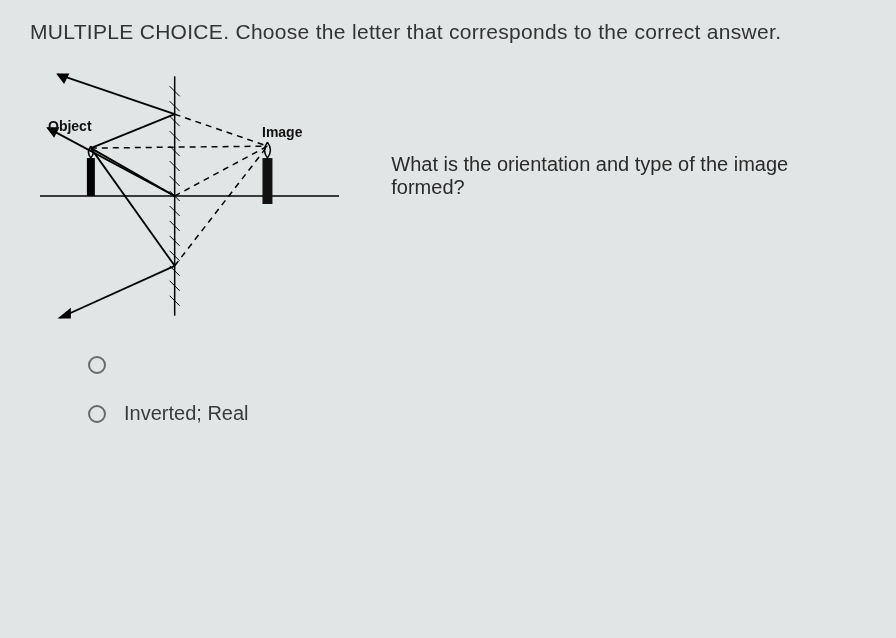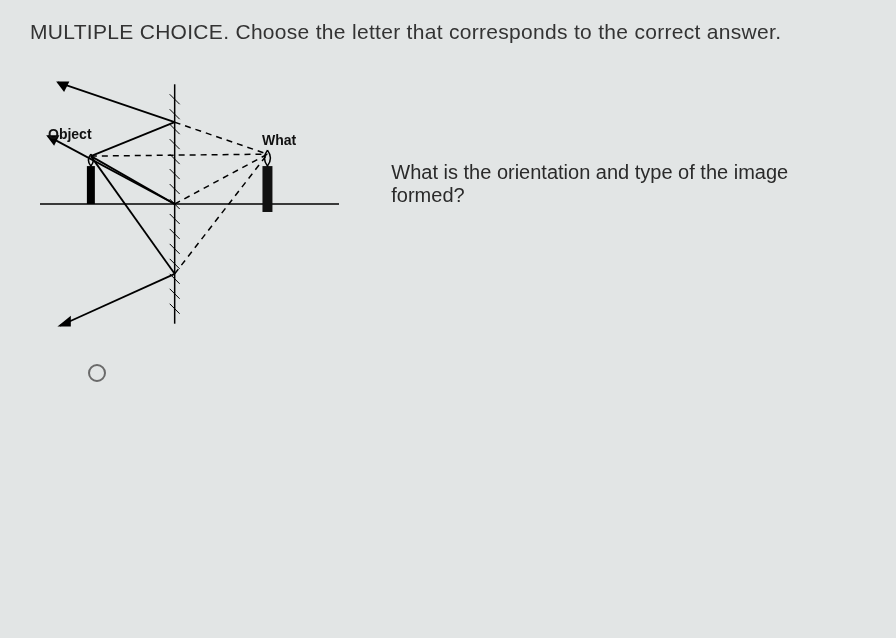--- a/index.html
+++ b/index.html
@@ -12,21 +12,21 @@
       height: 638px;
       background: #e2e5e5;
       font-family: Arial, Helvetica, sans-serif;
       color: #2a2a2a;
       padding: 20px 30px;
       position: relative;
     }
     .header {
       font-size: 21px;
       color: #333;
-      margin-bottom: 30px;
+      margin-bottom: 22px;
       letter-spacing: 0.3px;
     }
     .content-row {
       display: flex;
       align-items: center;
       margin-bottom: 30px;
       margin-left: 10px;
       gap: 36px;
     }
     .diagram-wrap {
@@ -98,21 +98,21 @@
     }
   </style>
 </head>
 <body>
 
 <div class="header">MULTIPLE CHOICE. Choose the letter that corresponds to the correct answer.</div>
 
 <div class="content-row">
   <div class="diagram-wrap">
     <div class="diagram-label-object">Object</div>
-    <div class="diagram-label-image">What</div>
+    <div class="diagram-label-image">Image</div>
     <svg viewBox="0 0 300 260">
 
       <line x1="0" y1="130" x2="300" y2="130" stroke="#000" stroke-width="1.5"></line>
 
       <line x1="135" y1="10" x2="135" y2="250" stroke="#000" stroke-width="1.5"></line>
       <g stroke="#000" stroke-width="1">
         <line x1="130" y1="20" x2="140" y2="30"></line>
         <line x1="130" y1="35" x2="140" y2="45"></line>
         <line x1="130" y1="50" x2="140" y2="60"></line>
         <line x1="130" y1="65" x2="140" y2="75"></line>
@@ -158,13 +158,17 @@
       </g>
     </svg>
   </div>
   <div class="question-text">What is the orientation and type of the image formed?</div>
 </div>
 
 <div class="options">
   <div class="option">
     <span class="radio"></span>
   </div>
+  <div class="option">
+    <span class="radio"></span>
+    <span class="option-label">Inverted; Real</span>
+  </div>
 </div>
 
 </body></html>

